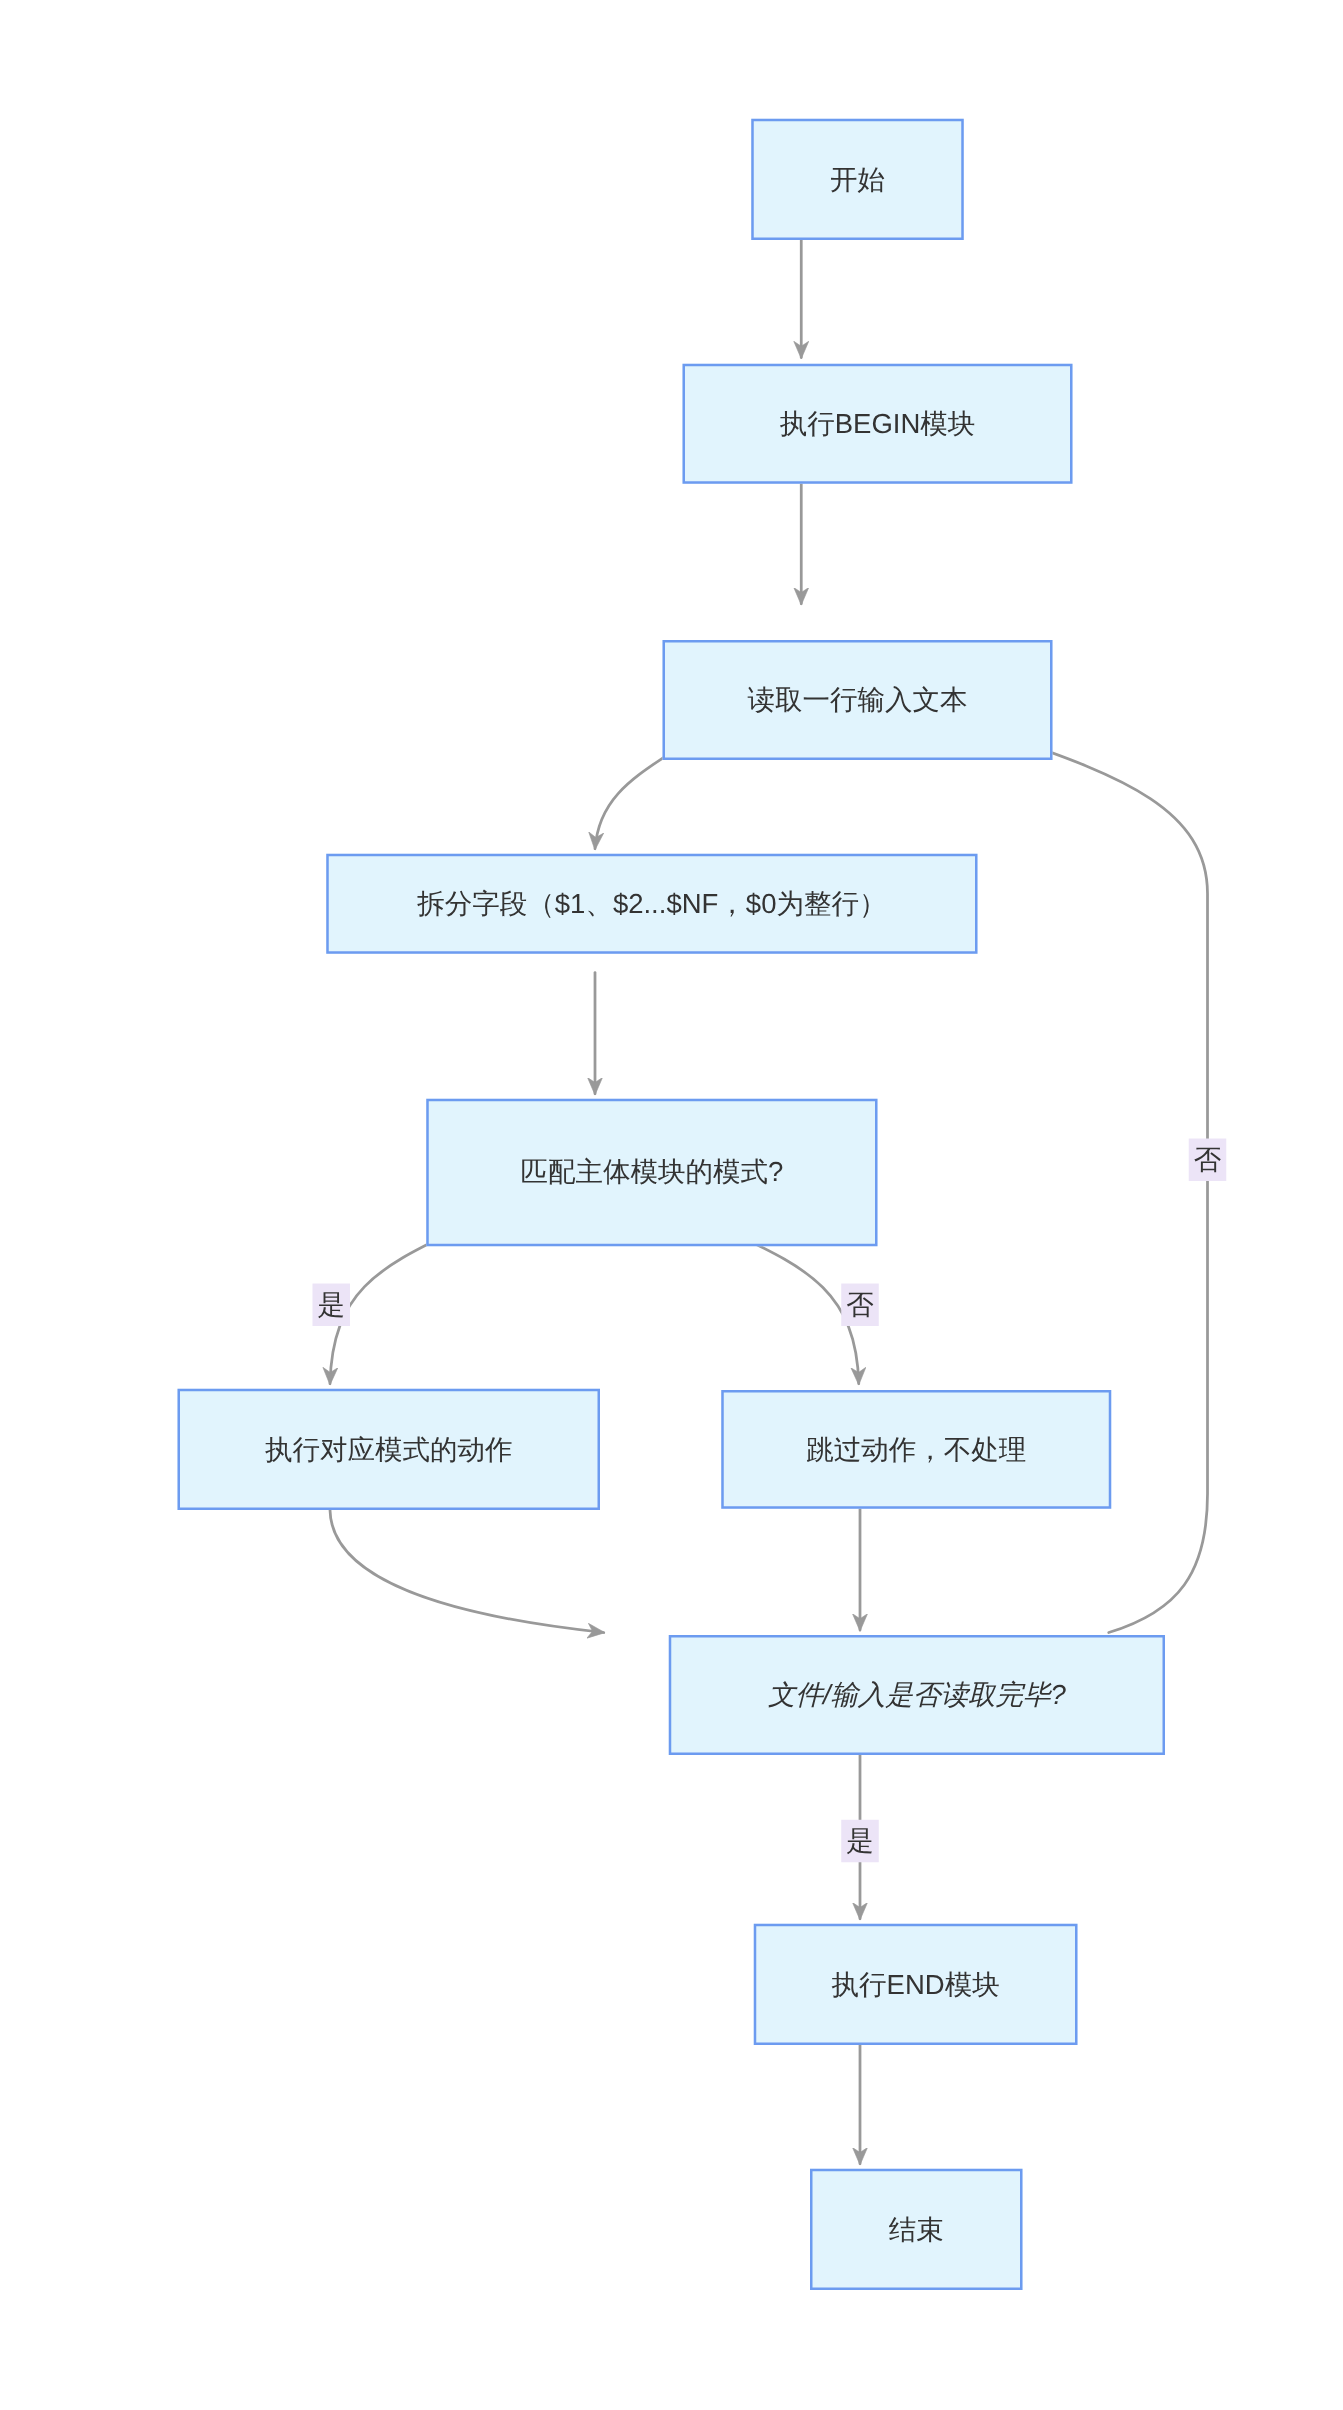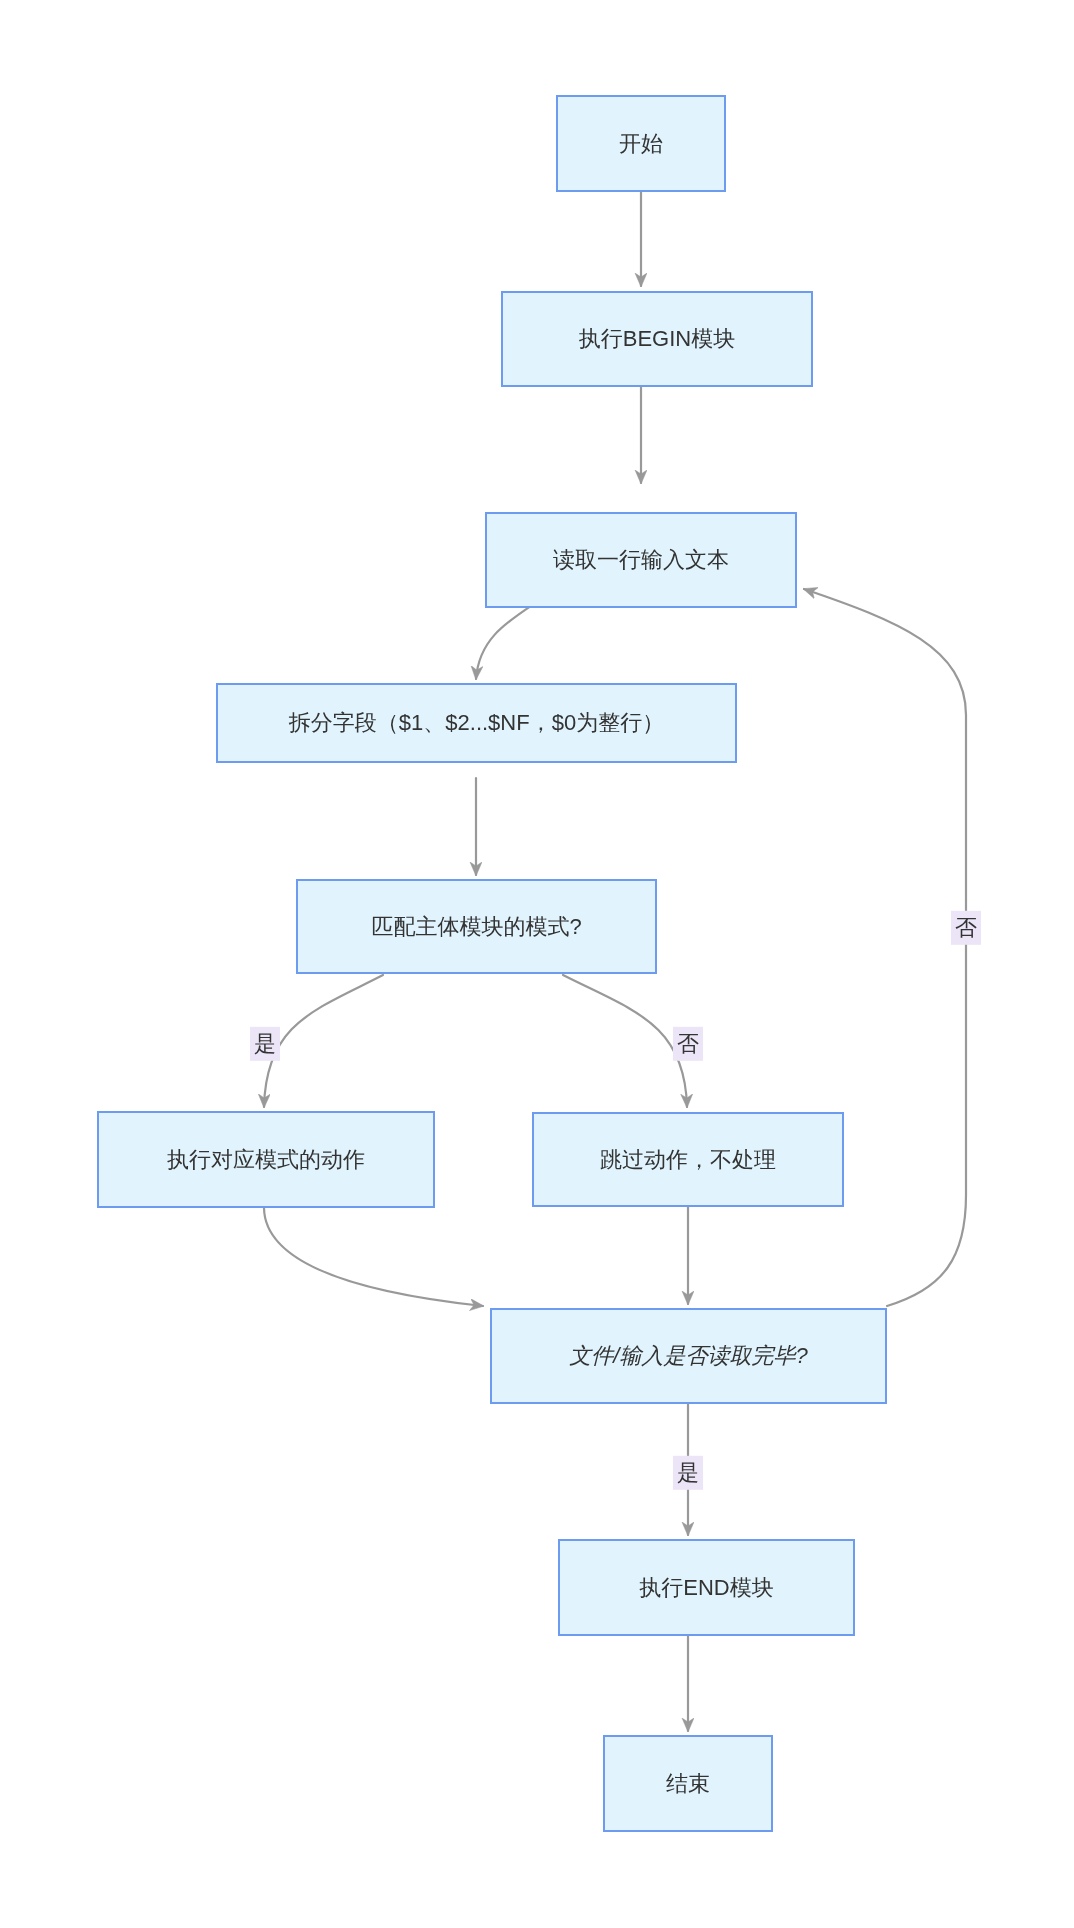--- a/index.html
+++ b/index.html
@@ -34,41 +34,42 @@
     background: var(--node-fill);
     border: 2px solid var(--node-border);
     display: flex;
     align-items: center;
     justify-content: center;
     text-align: center;
     font-size: 22px;
     line-height: 1.35;
     color: var(--text-color);
     padding: 20px 10px;
+    margin-left: 45px;
   }
   .edge-label {
     position: absolute;
     transform: translate(-50%, -50%);
     background: var(--label-bg);
     color: var(--text-color);
     font-size: 22px;
     padding: 4px 4px;
     line-height: 1.2;
     white-space: nowrap;
   }
   
   #node-start    { left: 556px; top:   95px; width: 170px; height: 97px; }
   #node-begin    { left: 501px; top:  291px; width: 312px; height: 96px; }
   #node-read     { left: 485px; top:  512px; width: 312px; height: 96px; }
   #node-split    { left: 216px; top:  683px; width: 521px; height: 80px; }
-  #node-match    { left: 296px; top:  879px; width: 361px; height: 95px; }
+  #node-match    { left: 296px; top:  879px; width: 361px; height: 118px; }
   #node-action   { left:  97px; top: 1111px; width: 338px; height: 97px; }
   #node-skip     { left: 532px; top: 1112px; width: 312px; height: 95px; }
   #node-eof      { left: 490px; top: 1308px; width: 397px; height: 96px; font-style: italic; }
-  #node-endblock { left: 558px; top: 1539px; width: 297px; height: 97px; }
+  #node-endblock { left: 558px; top: 1539px; width: 259px; height: 97px; }
   #node-end      { left: 603px; top: 1735px; width: 170px; height: 97px; }
   
   #label-match-yes { left: 265px; top: 1044px; }
   #label-match-no  { left: 688px; top: 1044px; }
   #label-eof-no    { left: 966px; top:  928px; }
   #label-eof-yes   { left: 688px; top: 1473px; }
 </style>
 </head>
 <body>
 

